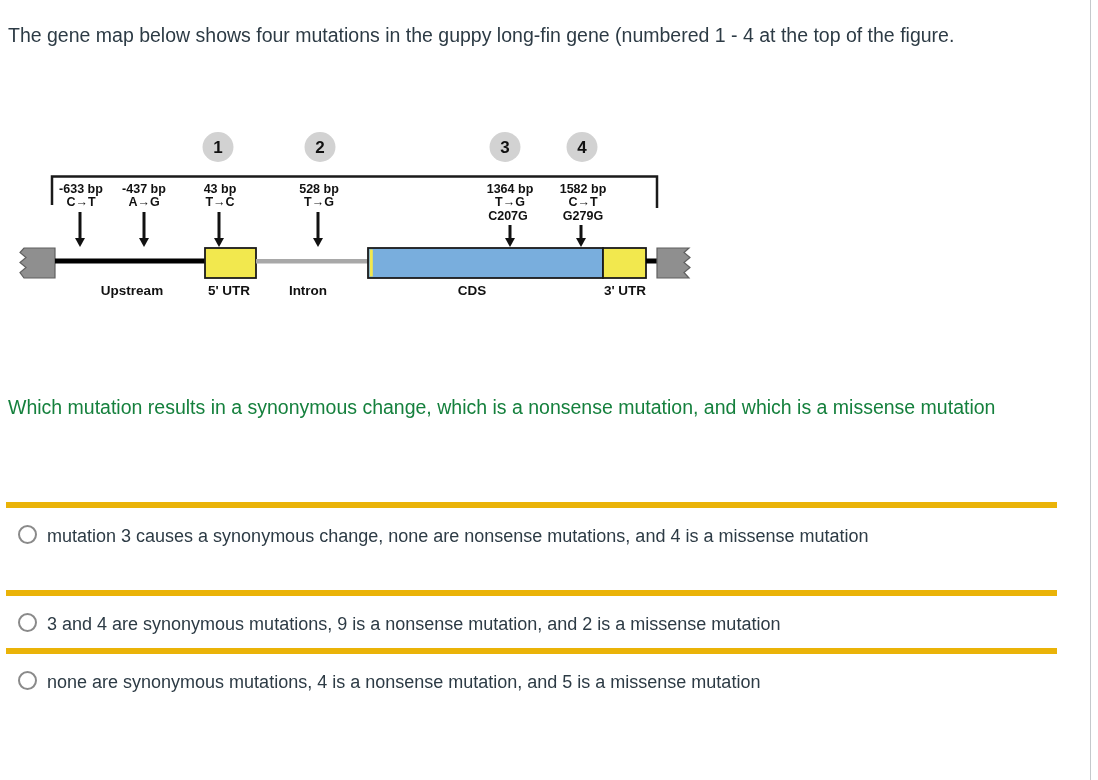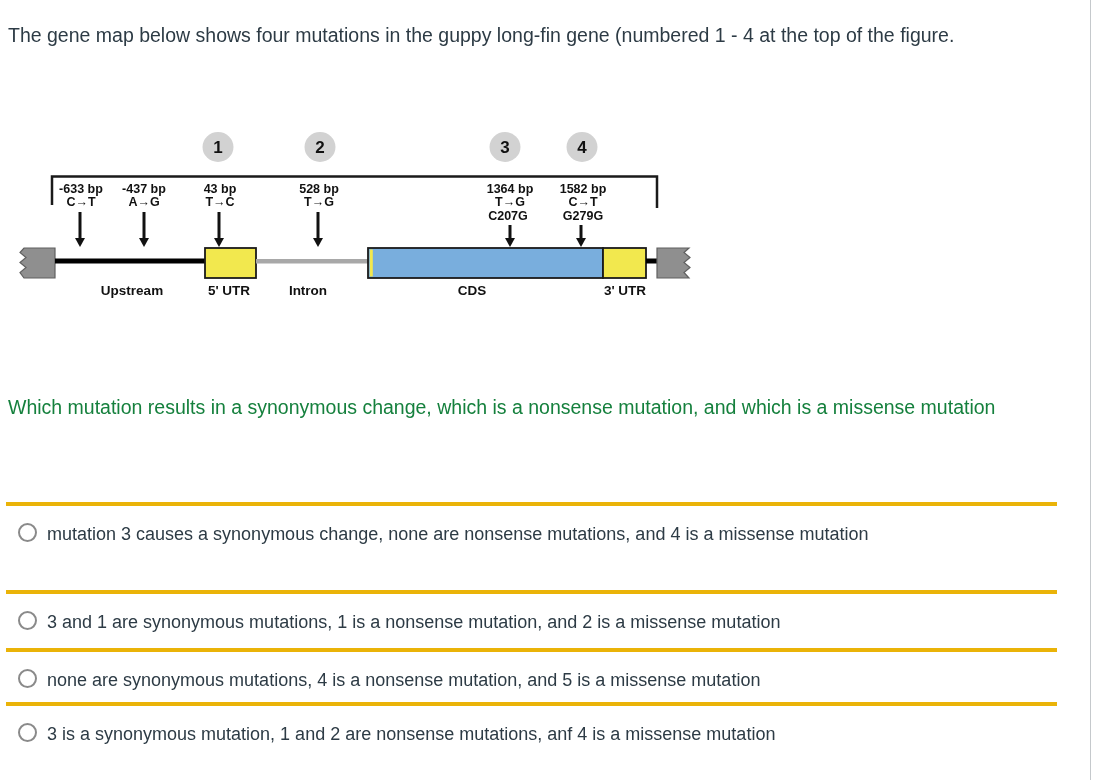--- a/index.html
+++ b/index.html
@@ -16,21 +16,21 @@
   .question {
     position:absolute; top:388px; left:8px; width:1060px;
     font-size:19.5px; line-height:39px; color:#15803d;
   }
   .figure-svg { position:absolute; top:128px; left:18px; }
   .mlab { font:bold 12.5px "Liberation Sans", sans-serif; fill:#111111; text-anchor:middle; }
   .rlab { font:bold 13.5px "Liberation Sans", sans-serif; fill:#111111; text-anchor:middle; }
   .badge-num { font:bold 17px "Liberation Sans", sans-serif; fill:#111111; text-anchor:middle; }
   .option-row {
     position:absolute; left:6px; width:1051px;
-    border-top:4px solid #eab308;
+    border-top:6px solid #eab308;
   }
   .opt1 { top:502px; height:88px; }
   .opt2 { top:590px; height:58px; }
   .opt3 { top:648px; height:54px; }
   .opt4 { top:702px; height:58px; }
   .option-content { display:flex; align-items:flex-start; padding:10px 0 0 12px; }
   .radio {
     flex:none; width:19px; height:19px; margin-top:7px;
     border:2px solid #8a8a8a; border-radius:50%; background:#ffffff;
   }
@@ -135,32 +135,26 @@
   <div class="option-row opt1">
     <div class="option-content">
       <div class="radio"></div>
       <div class="option-text">mutation 3 causes a synonymous change, none are nonsense mutations, and 4 is a missense mutation</div>
     </div>
   </div>
 
   <div class="option-row opt2">
     <div class="option-content">
       <div class="radio"></div>
-      <div class="option-text">3 and 1 are synonymous mutations, 1 is a nonsense mutation, and 2 is a missense mutation</div>
+      <div class="option-text">3 and 4 are synonymous mutations, 9 is a nonsense mutation, and 2 is a missense mutation</div>
     </div>
   </div>
 
   <div class="option-row opt3">
     <div class="option-content">
       <div class="radio"></div>
       <div class="option-text">none are synonymous mutations, 4 is a nonsense mutation, and 5 is a missense mutation</div>
     </div>
   </div>
 
-  <div class="option-row opt4">
-    <div class="option-content">
-      <div class="radio"></div>
-      <div class="option-text">3 is a synonymous mutation, 1 and 2 are nonsense mutations, anf 4 is a missense mutation</div>
-    </div>
-  </div>
 
   <div class="right-border"></div>
 </div>
 
 </body></html>

